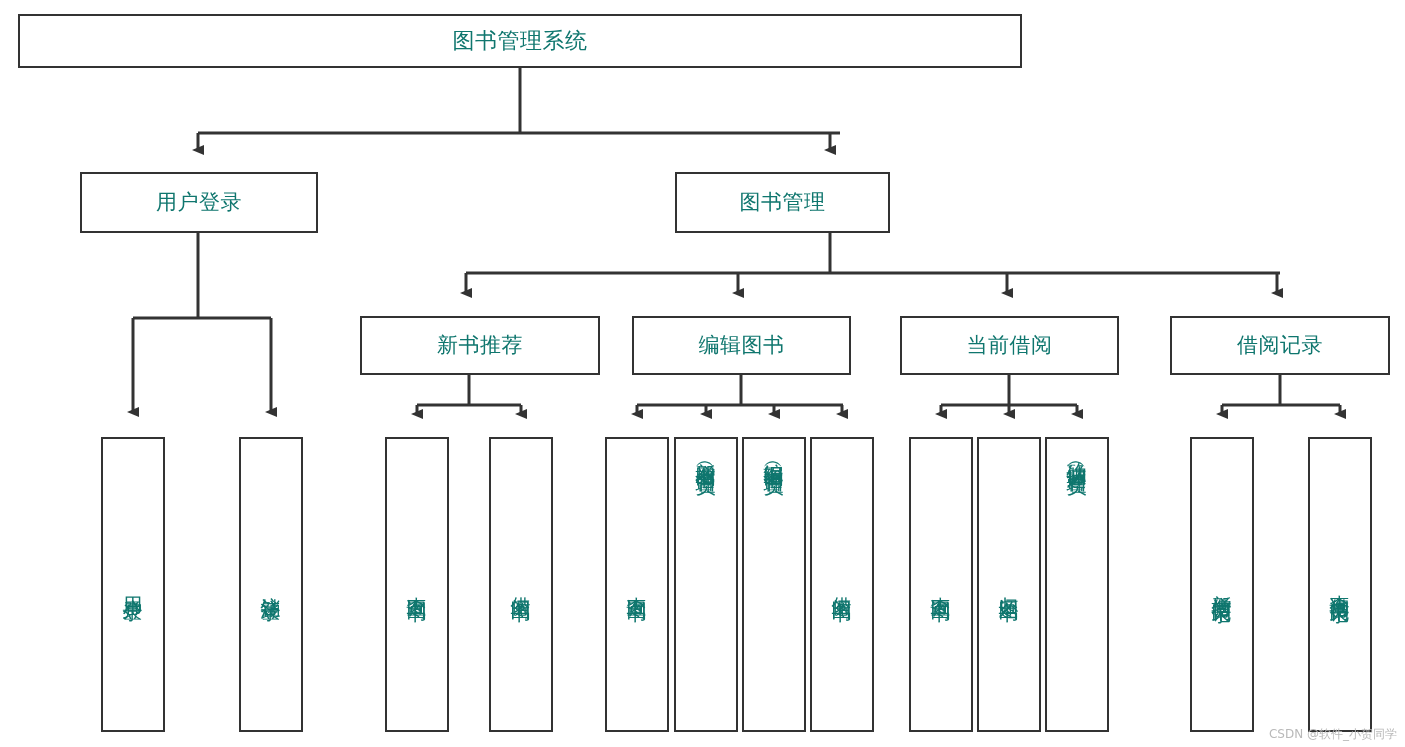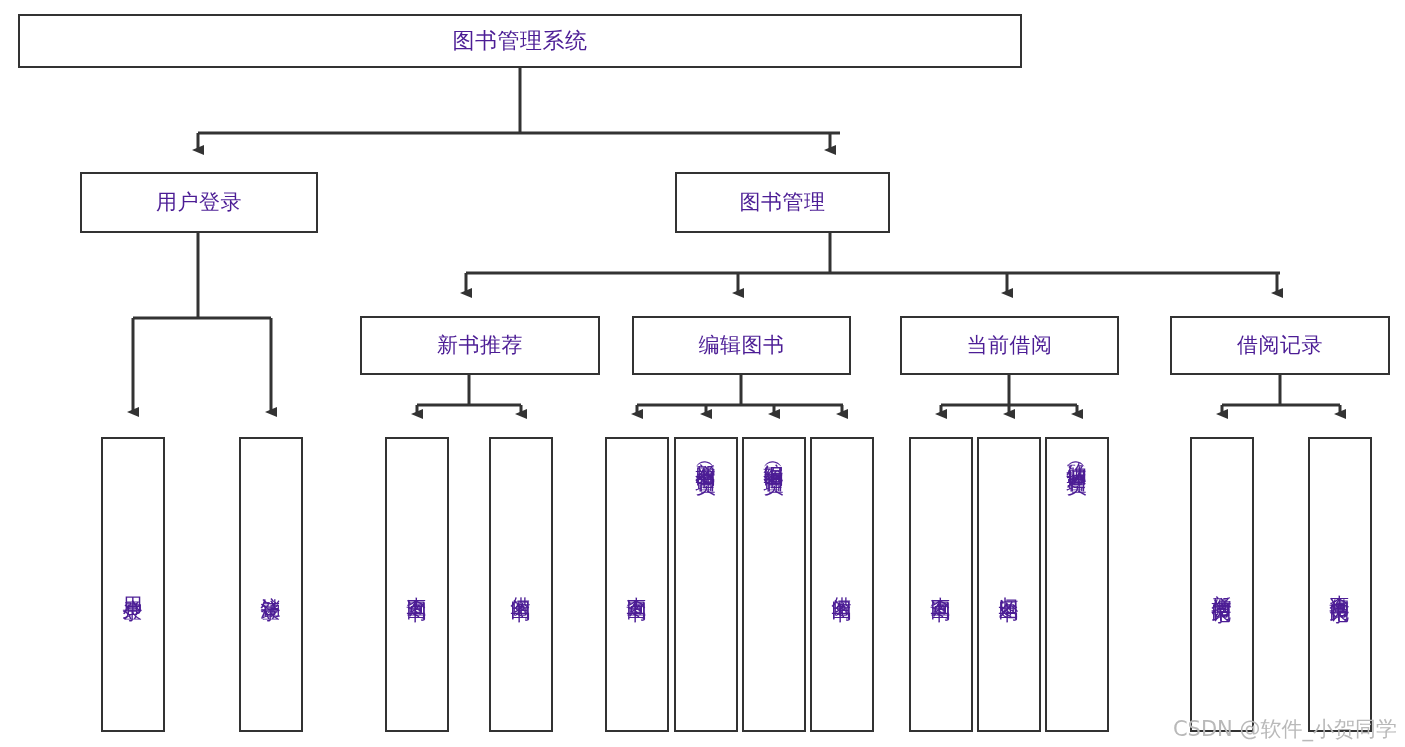--- a/index.html
+++ b/index.html
@@ -25,21 +25,21 @@
     height: 747px;
   }
   .node {
     position: absolute;
     box-sizing: border-box;
     background: #ffffff;
     border: 2px solid #333333;
     display: flex;
     align-items: center;
     justify-content: center;
-    color: #4c1d95;
+    color: #0f766e;
   }
   .node-label {
     display: block;
     text-align: center;
     line-height: 1.05;
     letter-spacing: 0.5px;
   }
   
   .node.horiz .node-label {
     font-size: 21px;
@@ -62,21 +62,21 @@
     white-space: nowrap;
   }
   .node.vert.center-text {
     align-items: center;
     padding-top: 0;
   }
   .watermark {
     position: absolute;
     right: 8px;
     bottom: 4px;
-    font-size: 21px;
+    font-size: 12px;
     color: #b9b9b9;
     white-space: nowrap;
     user-select: none;
   }
 </style>
 </head>
 <body>
 
 <div id="canvas">
 

